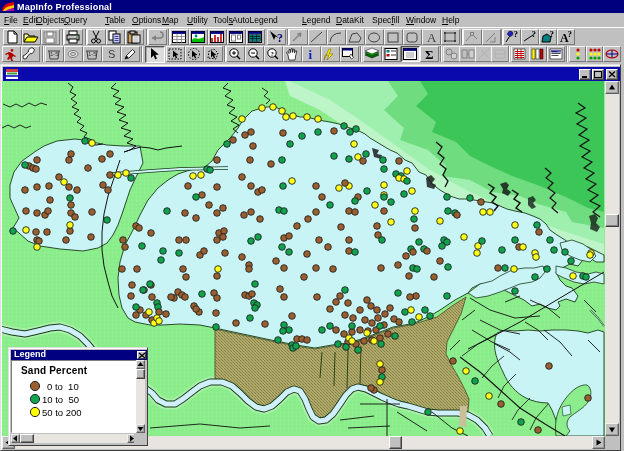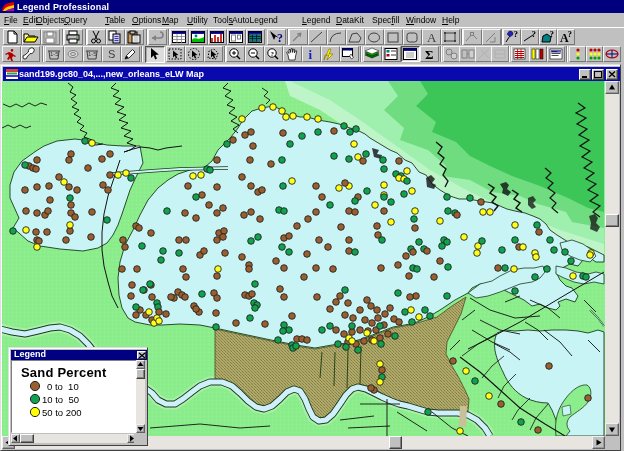--- a/index.html
+++ b/index.html
@@ -34,41 +34,41 @@
 .scorner { position:absolute; background:#c0c0c0; }
 .legwin { position:absolute; left:8px; top:347px; width:140px; height:99px; background:#c0c0c0;
   border:1px solid; border-color:#dfdfdf #404040 #404040 #dfdfdf; box-shadow:inset 1px 1px 0 #fff; }
 .legtitle { position:absolute; left:2px; top:2px; width:136px; height:10px; background:#000080; }
 .legtxt { position:absolute; left:3px; top:-1px; color:#fff; font-size:9px; font-weight:bold; }
 .legclose { position:absolute; right:1px; top:1px; width:9px; height:8px; background:#c0c0c0;
   border:1px solid; border-color:#fff #404040 #404040 #fff; }
 .legclose svg { position:absolute; left:0; top:0; }
 .legbody { position:absolute; left:2px; top:12px; width:127px; height:73px; background:#fff;
   border:1px solid; border-color:#808080 #fff #fff #808080; }
-.leghead { position:absolute; left:9px; top:4px; font-size:13px; font-weight:bold; letter-spacing:0.2px; }
+.leghead { position:absolute; left:9px; top:4px; font-size:10px; font-weight:bold; letter-spacing:0.2px; }
 .legrow { position:absolute; left:17px; font-size:9.5px; height:12px; }
 .legrow:nth-of-type(2) { top:19px; }
 .legrow:nth-of-type(3) { top:32px; }
 .legrow:nth-of-type(4) { top:45px; }
 .legrow svg { vertical-align:-2px; }
 .legrow span { margin-left:1px; }
 .legrow .lt1 { margin-left:6px; }
 .legvsb { position:absolute; right:2px; top:12px; width:9px; height:73px; background:#e8e4e0; }
 .leghsb { position:absolute; left:2px; bottom:2px; width:125px; height:9px; background:#e8e4e0; }
 .leggrip { position:absolute; right:2px; bottom:2px; width:11px; height:9px; background:#c0c0c0; }
 </style></head>
 <body>
 <div id="app">
   <div class="titlebar">
     <svg class="mlogo" width="13" height="11" viewBox="0 0 13 11">
       <path d="M0 10 Q1 3 7 2 L12 1 12 4 Q6 5 3 10z" fill="#e00000"></path>
       <path d="M1 10 Q3 6 8 5 L12 4 12 7 Q7 8 5 10z" fill="#ffd000"></path>
       <path d="M3 10 Q6 8 12 7 L12 10z" fill="#b000b0"></path>
     </svg>
-    <span class="txt">Legend Professional</span>
+    <span class="txt">MapInfo Professional</span>
   </div>
   <div class="menubar">
       <span class="mi" style="left:4px"><u>F</u>ile</span>
       <span class="mi" style="left:23px"><u>E</u>dit</span>
       <span class="mi" style="left:36px"><u>O</u>bjects</span>
       <span class="mi" style="left:64px"><u>Q</u>uery</span>
       <span class="mi" style="left:105px"><u>T</u>able</span>
       <span class="mi" style="left:132px"><u>O</u>ptions</span>
       <span class="mi" style="left:162px"><u>M</u>ap</span>
       <span class="mi" style="left:187px"><u>U</u>tility</span>
@@ -490,21 +490,20 @@
       </div>
     </div>
   <div class="mapwin">
     <div class="maptitle">
       <svg class="mapico" width="12" height="10" viewBox="0 0 12 10">
           <rect width="12" height="10" fill="#fff"></rect>
           <rect y="0" width="12" height="3" fill="#d04040"></rect>
           <rect y="6" width="12" height="2" fill="#4040d0"></rect>
           <rect x="1" y="3.5" width="10" height="2" fill="#40a040"></rect>
         </svg>
-      <span class="txt">sand199.gc80_04,...,new_orleans_eLW Map</span>
       <div class="wbtn" style="left:576px">
           <svg width="10" height="9">
             <rect x="2" y="6" width="5" height="2" fill="#000"></rect>
           </svg>
         </div>
       <div class="wbtn" style="left:589px">
           <svg width="10" height="9">
             <rect x="1.5" y="1.5" width="7" height="6" fill="none" stroke="#000" stroke-width="1.1"></rect>
           </svg>
         </div>

